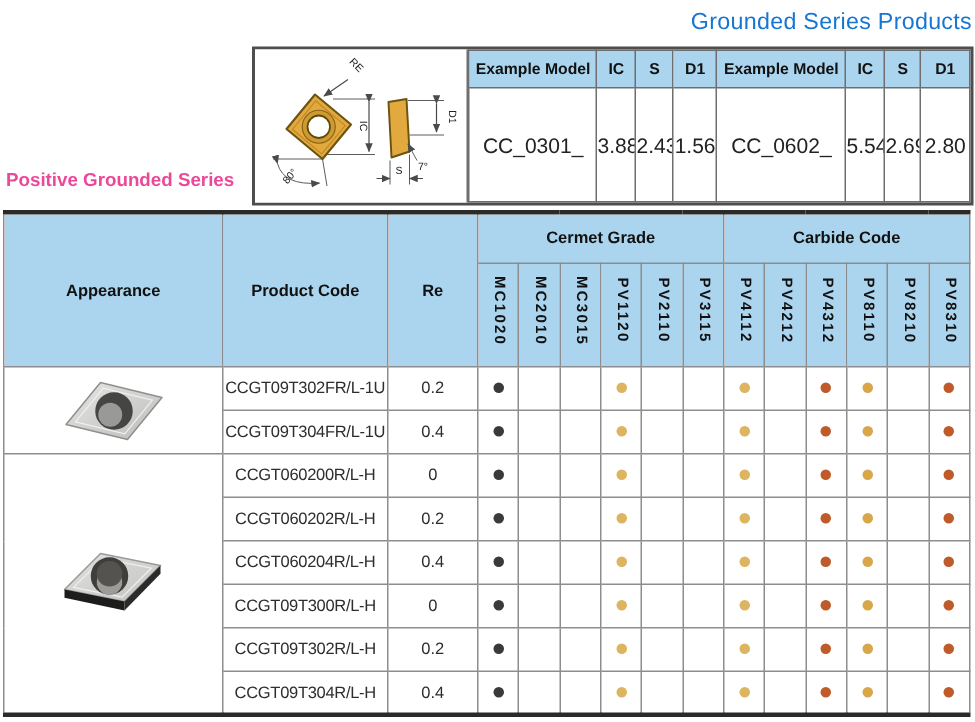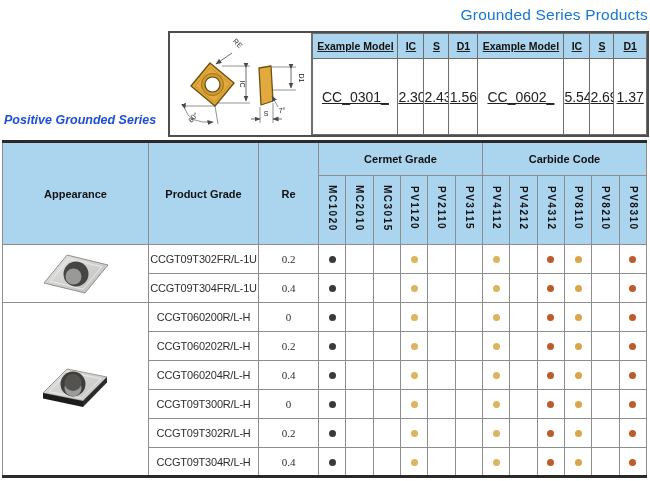--- a/index.html
+++ b/index.html
@@ -7,30 +7,30 @@
   .page {
     position:relative; width:650px; height:481px; background:#fff; overflow:hidden;
     font-family:"Liberation Sans", sans-serif; color:#222;
   }
   
   .page-title {
     position:absolute; top:6px; right:2px; font-size:15.5px; letter-spacing:.2px;
     color:#1677d2; font-weight:normal;text-align:right;
   }
   .section-label {
-    position:absolute; top:113px; left:4px; font-size:12.5px; font-weight:bold; color:#1d4ed8;font-style:italic;
+    position:absolute; top:113px; left:4px; font-size:12.5px; font-weight:bold; color:#ec4899;
   }
   
   .topblock {
     position:absolute; left:168px; top:31px; width:481px; height:106px;
     display:flex; border:2px solid #4e4e4e; background:#fff;
   }
   .diagram-cell { width:143px; height:100%; border-right:1px solid #6e6e6e; position:relative; background:#fff; }
   .diagram-cell svg { position:absolute; left:0; top:0; }
-  table.ex { border-collapse:collapse; table-layout:fixed; width:336px; height:100%;text-decoration:underline; }
+  table.ex { border-collapse:collapse; table-layout:fixed; width:336px; height:100%; }
   table.ex th, table.ex td {
     border:1px solid #6e6e6e; text-align:center; vertical-align:middle; overflow:hidden;
   }
   table.ex th { background:#abd5ef; font-size:10.5px; font-weight:bold; color:#111; height:25px; }
   table.ex td { font-size:14px; color:#222; }
   
   .main-wrap { position:absolute; left:2px; top:140px; width:645px; }
   table.mt {
     border-collapse:collapse; table-layout:fixed; width:645px;
     border-top:3px solid #2a2a2a; border-bottom:3px solid #2a2a2a;
@@ -40,21 +40,21 @@
   }
   table.mt th { background:#abd5ef; color:#111; font-weight:bold; }
   tr.hrow1 { height:34px; } tr.hrow1 th { font-size:11px; }
   tr.hrow2 { height:69px; }
   .vert {
     writing-mode:vertical-rl; display:inline-block; font-size:10px; font-weight:bold;
     letter-spacing:1.5px; line-height:1;
   }
   tr.drow { height:29px; }
   td.code { font-size:11px; color:#2e2e2e; letter-spacing:-0.2px; }
-  td.re { font-size:11px; color:#2e2e2e;font-family:Liberation Serif, serif; }
+  td.re { font-size:11px; color:#2e2e2e; }
   td.photo { background:#fff; }
   .photo-inner { display:flex; align-items:center; justify-content:center; }
   .dot {
     display:inline-block; width:7px; height:7px; border-radius:50%;
     background:transparent; vertical-align:middle;
   }
   .dim { stroke:#4a4a4a; stroke-width:0.8; fill:none; }
   .dimthin { stroke:#4a4a4a; stroke-width:0.6; fill:none; }
   .dimtext { font-size:7px; fill:#222; font-family:"Liberation Sans",sans-serif; }
 </style>
@@ -128,27 +128,27 @@
         <th>IC</th>
         <th>S</th>
         <th>D1</th>
         <th>Example Model</th>
         <th>IC</th>
         <th>S</th>
         <th>D1</th>
       </tr>
       <tr>
         <td>CC_0301_</td>
-        <td>2.30</td>
+        <td>3.88</td>
         <td>2.43</td>
         <td>1.56</td>
         <td>CC_0602_</td>
         <td>5.54</td>
         <td>2.69</td>
-        <td>1.37</td>
+        <td>2.80</td>
       </tr>
     </tbody>
       </table>
   </div>
 
   <div class="main-wrap">
   <table class="mt">
     <colgroup>
       <col style="width:146px">
           <col style="width:110px">
@@ -162,21 +162,21 @@
           <col>
           <col>
           <col>
           <col>
           <col>
           <col>
     </colgroup>
     <tbody>
           <tr class="hrow1">
       <th rowspan="2">Appearance</th>
-      <th rowspan="2">Product Grade</th>
+      <th rowspan="2">Product Code</th>
       <th rowspan="2">Re</th>
       <th colspan="6">Cermet Grade</th>
       <th colspan="6">Carbide Code</th>
     </tr>
     <tr class="hrow2">
       <th><span class="vert">MC1020</span></th>
       <th><span class="vert">MC2010</span></th>
       <th><span class="vert">MC3015</span></th>
       <th><span class="vert">PV1120</span></th>
       <th><span class="vert">PV2110</span></th>

